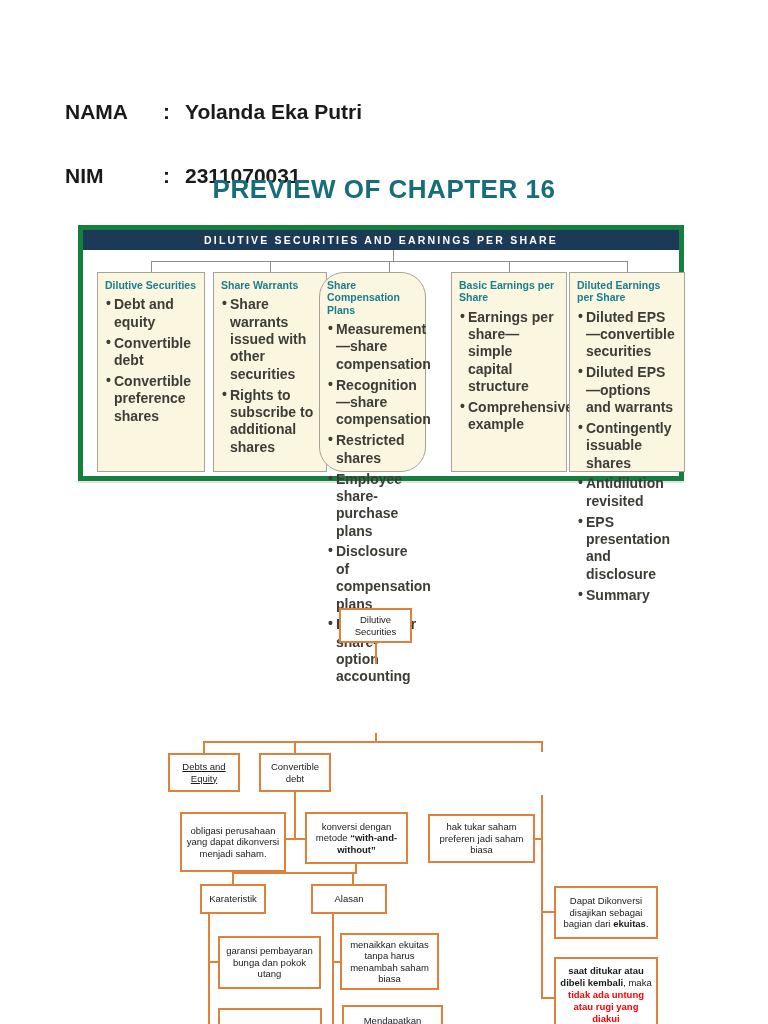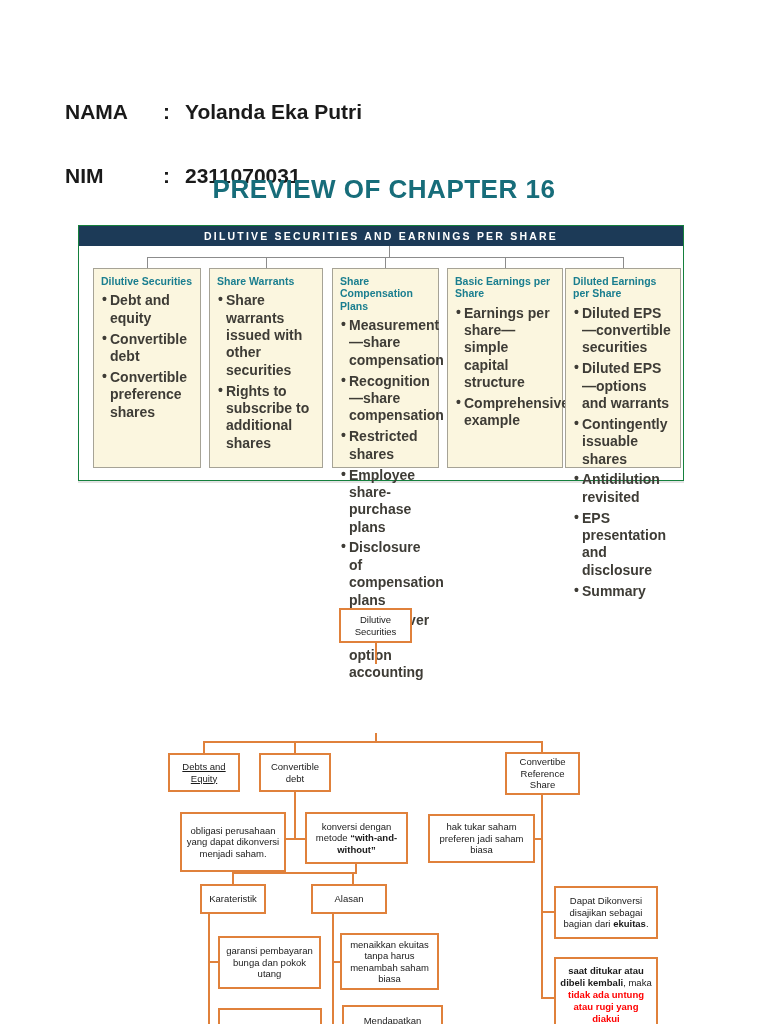--- a/index.html
+++ b/index.html
@@ -11,21 +11,21 @@
   .student{position:absolute;left:65px;top:62px;font-size:21px;font-weight:700;color:#1a1a1a;}
   .srow{display:grid;grid-template-columns:98px 22px auto;line-height:28px;margin-bottom:14px;margin-top:36px;}
   
   .title{
     position:absolute;left:0;right:0;top:174px;margin:0;text-align:center;
     font-size:26px;font-weight:700;color:var(--title_teal,#176d7a);letter-spacing:.5px;
   }
   
   .preview{
     position:absolute;left:78px;top:225px;width:606px;height:256px;
-    background:#fff;border:1px solid #15803d;box-shadow:0 2px 0 #e3e3e3;box-sizing:border-box;
+    background:#fff;border:5px solid #15803d;box-shadow:0 2px 0 #e3e3e3;box-sizing:border-box;
   }
   .banner{
     position:absolute;left:0;top:0;width:100%;height:20px;
     background:var(--banner_navy,#1c3a57);color:#fff;font-size:10.5px;font-weight:700;
     letter-spacing:2.2px;display:flex;align-items:center;justify-content:center;
   }
   .gl{position:absolute;background:#8c8c8c;}
   .pcol{
     position:absolute;top:42px;height:200px;background:var(--panel_cream,#fbf6df);
     border:1px solid #a6a396;box-sizing:border-box;padding:6px 7px;
@@ -87,21 +87,21 @@
     </div>
 
     <div class="pcol" style="left:130px;width:114px;">
       <div class="pcol-h">Share Warrants</div>
       <ul>
         <li><span>Share warrants issued with other securities</span></li>
         <li><span>Rights to subscribe to additional shares</span></li>
       </ul>
     </div>
 
-    <div class="pcol" style="left:253px;width:107px;">
+    <div class="pcol" style="left:236px;width:107px;border-radius:25px;">
       <div class="pcol-h">Share Compensation Plans</div>
       <ul>
         <li><span>Measurement—share compensation</span></li>
         <li><span>Recognition—share compensation</span></li>
         <li><span>Restricted shares</span></li>
         <li><span>Employee share-purchase plans</span></li>
         <li><span>Disclosure of compensation plans</span></li>
         <li><span>Debate over share-option accounting</span></li>
       </ul>
     </div>
@@ -150,23 +150,20 @@
 
   <div class="fbox" style="left:339px;top:608px;width:73px;height:35px;">
     <div>Dilutive Securities</div>
   </div>
   <div class="fbox" style="left:168px;top:753px;width:72px;height:39px;text-decoration:underline;">
     <div>Debts and Equity</div>
   </div>
   <div class="fbox" style="left:259px;top:753px;width:72px;height:39px;">
     <div>Convertible debt</div>
   </div>
-  <div class="fbox" style="left:505px;top:752px;width:75px;height:43px;">
-    <div>Convertibe Reference Share</div>
-  </div>
   <div class="fbox" style="left:305px;top:812px;width:103px;height:52px;">
     <div><span>konversi dengan metode </span><span class="bld">“with-and-without”</span></div>
   </div>
   <div class="fbox" style="left:180px;top:812px;width:106px;height:60px;">
     <div>obligasi perusahaan yang dapat dikonversi menjadi saham.</div>
   </div>
   <div class="fbox" style="left:428px;top:814px;width:107px;height:49px;">
     <div>hak tukar saham preferen jadi saham biasa</div>
   </div>
   <div class="fbox" style="left:200px;top:884px;width:66px;height:30px;">

